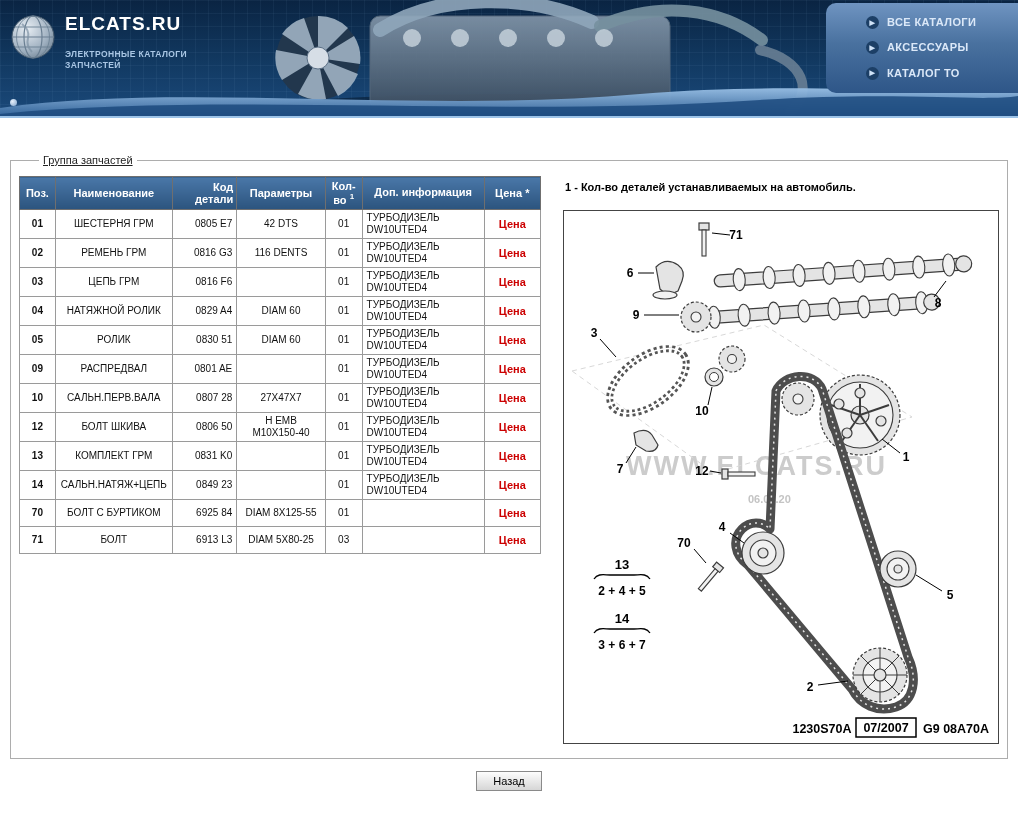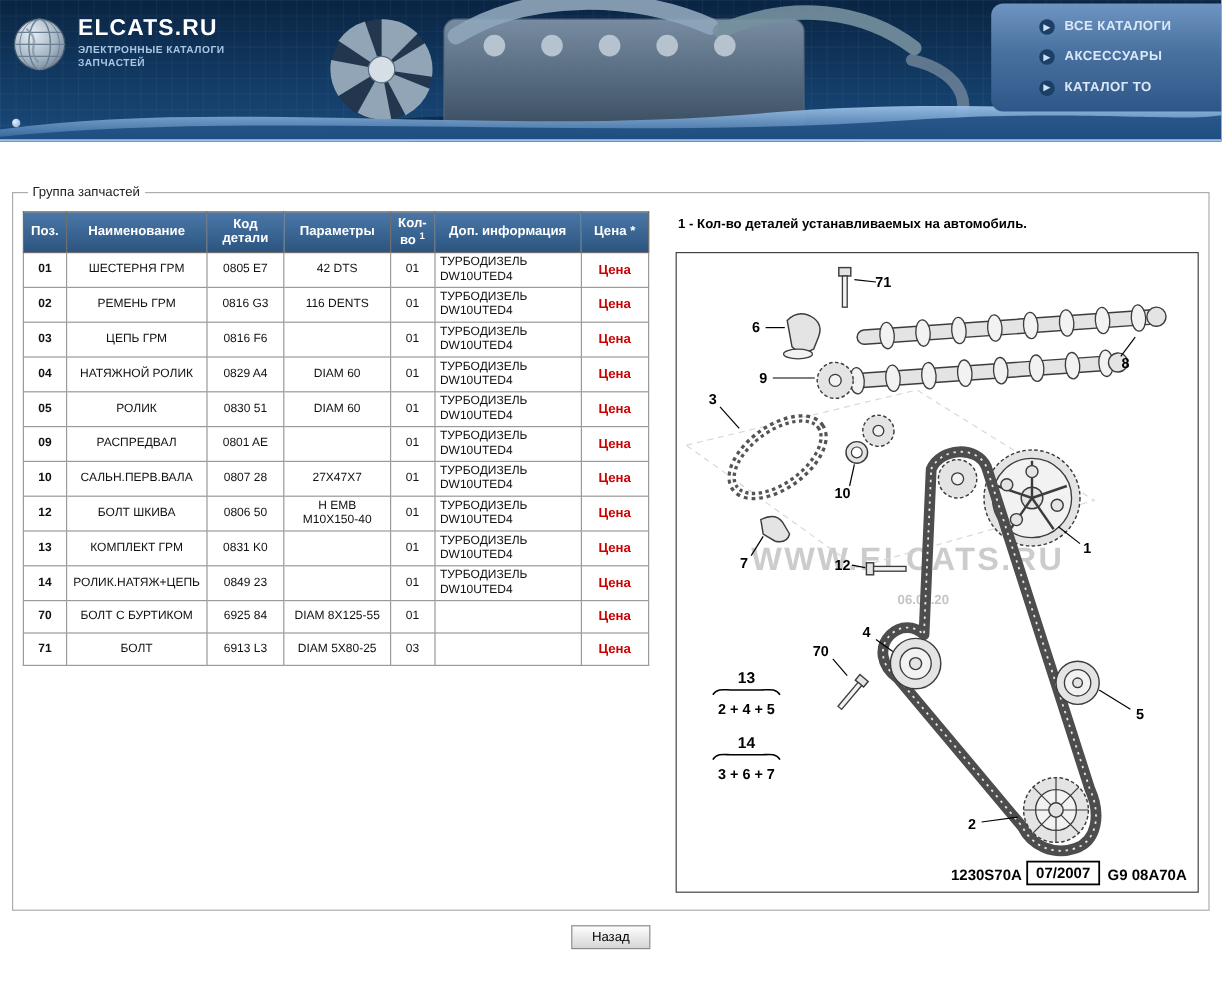--- a/index.html
+++ b/index.html
@@ -13,43 +13,43 @@
     background-image:linear-gradient(rgba(130,170,210,.07) 1px,transparent 1px),
                      linear-gradient(90deg,rgba(130,170,210,.07) 1px,transparent 1px);
     background-size:13px 13px;}
   .engine-art{position:absolute;left:200px;top:0;width:640px;height:118px;z-index:1;}
   .wave{position:absolute;left:0;bottom:0;width:100%;height:44px;z-index:2;}
   .banner-edge{position:absolute;left:0;bottom:0;width:100%;height:2px;background:#9cc3e8;z-index:4;}
   .banner-bullet{position:absolute;left:10px;bottom:12px;width:7px;height:7px;border-radius:50%;
     background:radial-gradient(circle at 35% 35%,#e8f1fb,#7fa3cc);z-index:4;}
   .logo{position:absolute;left:10px;top:14px;display:flex;gap:9px;align-items:flex-start;z-index:3;}
   .logo-title{color:#fff;font-size:19px;font-weight:bold;letter-spacing:1px;line-height:1;}
-  .logo-sub{color:#a9c6e4;font-size:8.5px;font-weight:bold;letter-spacing:.4px;line-height:1.35;margin-top:3px;}
+  .logo-sub{color:#a9c6e4;font-size:8.5px;font-weight:bold;letter-spacing:.4px;line-height:1.35;margin-top:16px;}
   .nav{position:absolute;right:0;top:3px;width:192px;height:90px;z-index:3;
     background:linear-gradient(180deg,#6f94c1 0%,#49719f 45%,#2e5688 100%);
     border-radius:10px 0 0 10px;display:flex;flex-direction:column;justify-content:space-around;
     padding:7px 0 7px 16px;box-sizing:border-box;}
   .nav-item{display:flex;align-items:flex-start;gap:8px;color:#dbe8f8;font-size:11px;font-weight:bold;
     letter-spacing:.4px;cursor:pointer;padding-left:24px;}
   .nav-icon{width:13px;height:13px;border-radius:50%;background:#1c3f66;color:#cfe2f7;font-size:7px;
     display:flex;align-items:center;justify-content:center;flex:0 0 13px;}
   
   .content{padding:36px 10px 0 10px;}
   fieldset{border:1px solid #adadad;padding:10px 8px 14px 8px;margin:0;}
-  legend{font-size:11px;color:#222;padding:0 4px;margin-left:4px;}
+  legend{font-size:11px;color:#222;padding:0 4px;margin-left:20px;text-decoration:underline;}
   .cols{display:flex;gap:22px;align-items:flex-start;}
   
   table.parts{border-collapse:collapse;}
   table.parts th{background:linear-gradient(180deg,#4a77a8,#2b547e);color:#fff;font-size:11px;
     padding:3px 3px;border:1px solid #6f6f6f;font-weight:bold;}
   table.parts td{border:1px solid #9a9a9a;font-size:10px;padding:2px 4px;color:#111;background:#fff;
     vertical-align:middle;height:22px;}
   .c-pos{width:27px;text-align:center;font-weight:bold;}
   .c-name{width:108px;font-size:9.5px;text-align:center;}
-  .c-code{width:56px;text-align:center;font-size:10.5px;}
+  .c-code{width:56px;text-align:right;font-size:10.5px;}
   .c-params{width:80px;text-align:center;font-size:9px;line-height:1.15;}
   .c-qty{width:28px;text-align:center;}
   .c-info{width:114px;font-size:9px;line-height:1.2;}
   .c-price{width:48px;text-align:center;}
   .price-link{color:#cc0000;font-weight:bold;font-size:11px;text-decoration:none;cursor:pointer;text-align:center;}
   sup.qty-sup{font-size:8px;}
   
   .right-col{flex:1;}
   .notes{font-size:11px;font-weight:bold;color:#000;margin:2px 0 12px 2px;line-height:1.8;}
   .diagram-box{border:1px solid #444;width:434px;height:532px;position:relative;background:#fff;}
@@ -268,21 +268,21 @@
           <td class="c-name">КОМПЛЕКТ ГРМ</td>
           <td class="c-code">0831 K0</td>
           <td class="c-params"></td>
           <td class="c-qty">01</td>
           <td class="c-info">ТУРБОДИЗЕЛЬ DW10UTED4</td>
           <td class="c-price"><a class="price-link">Цена</a></td>
         </tr>
 
         <tr>
           <td class="c-pos">14</td>
-          <td class="c-name">РОЛИК.НАТЯЖ+ЦЕПЬ</td>
+          <td class="c-name">САЛЬН.НАТЯЖ+ЦЕПЬ</td>
           <td class="c-code">0849 23</td>
           <td class="c-params"></td>
           <td class="c-qty">01</td>
           <td class="c-info">ТУРБОДИЗЕЛЬ DW10UTED4</td>
           <td class="c-price"><a class="price-link">Цена</a></td>
         </tr>
 
         <tr>
           <td class="c-pos">70</td>
           <td class="c-name">БОЛТ С БУРТИКОМ</td>

